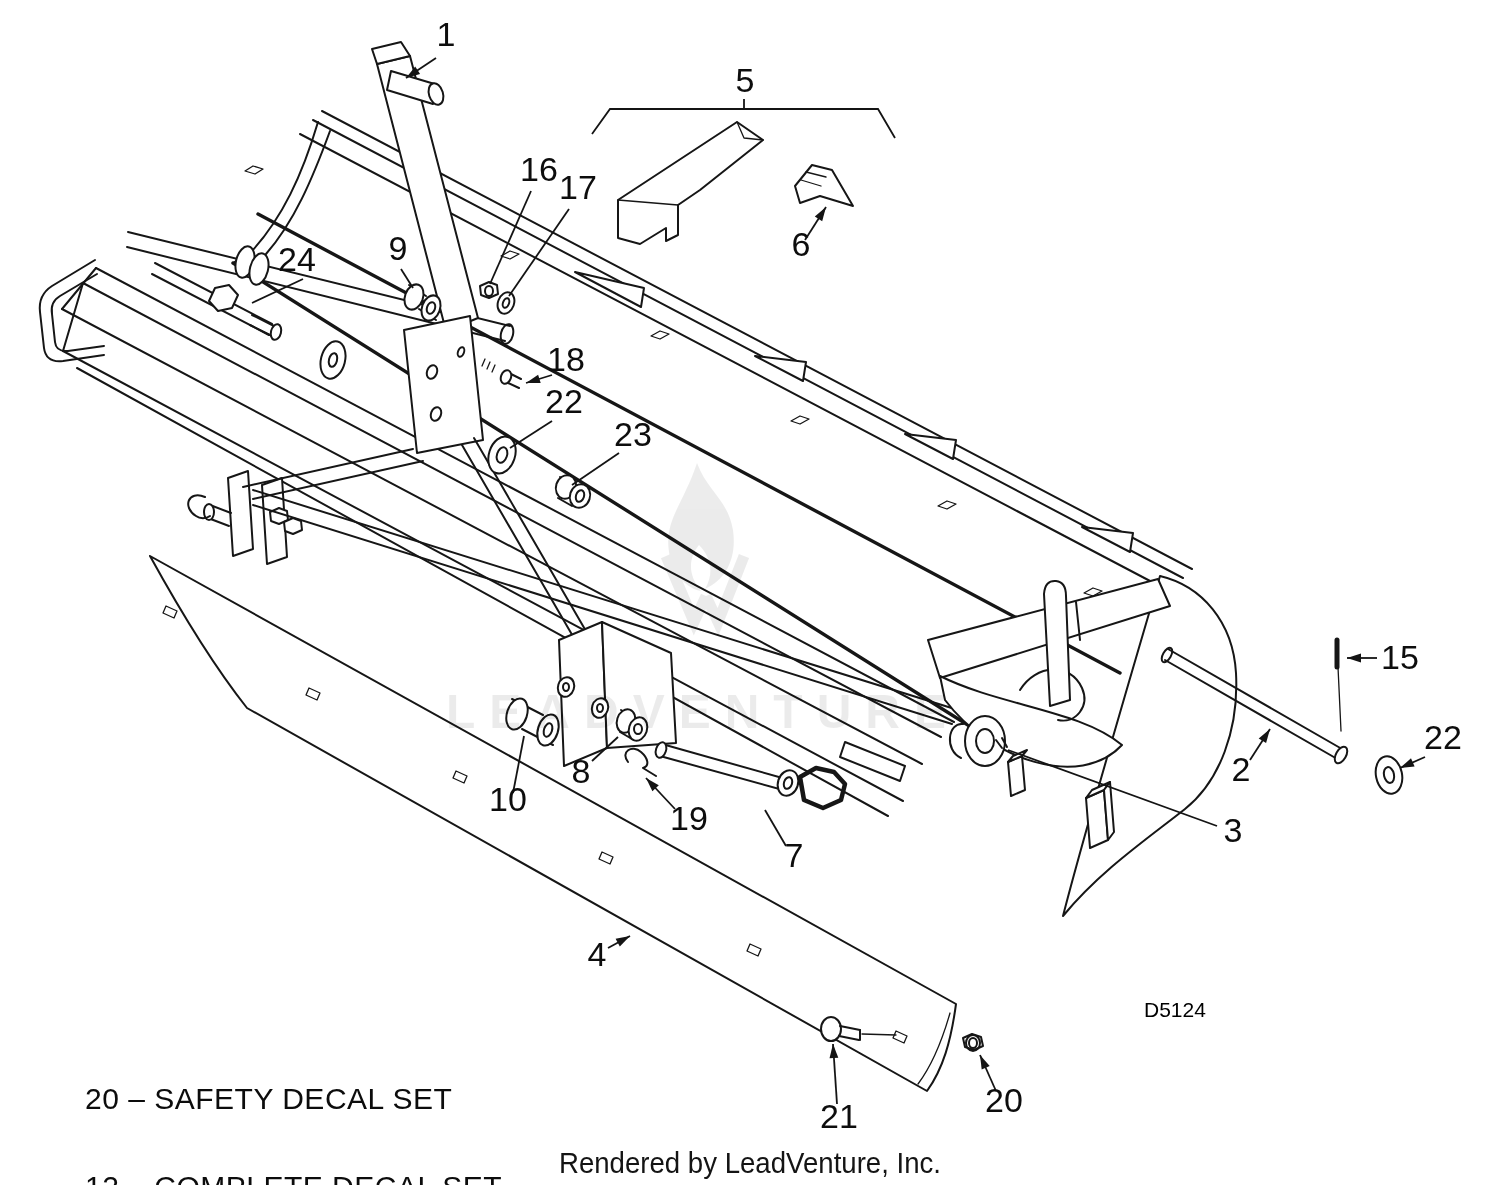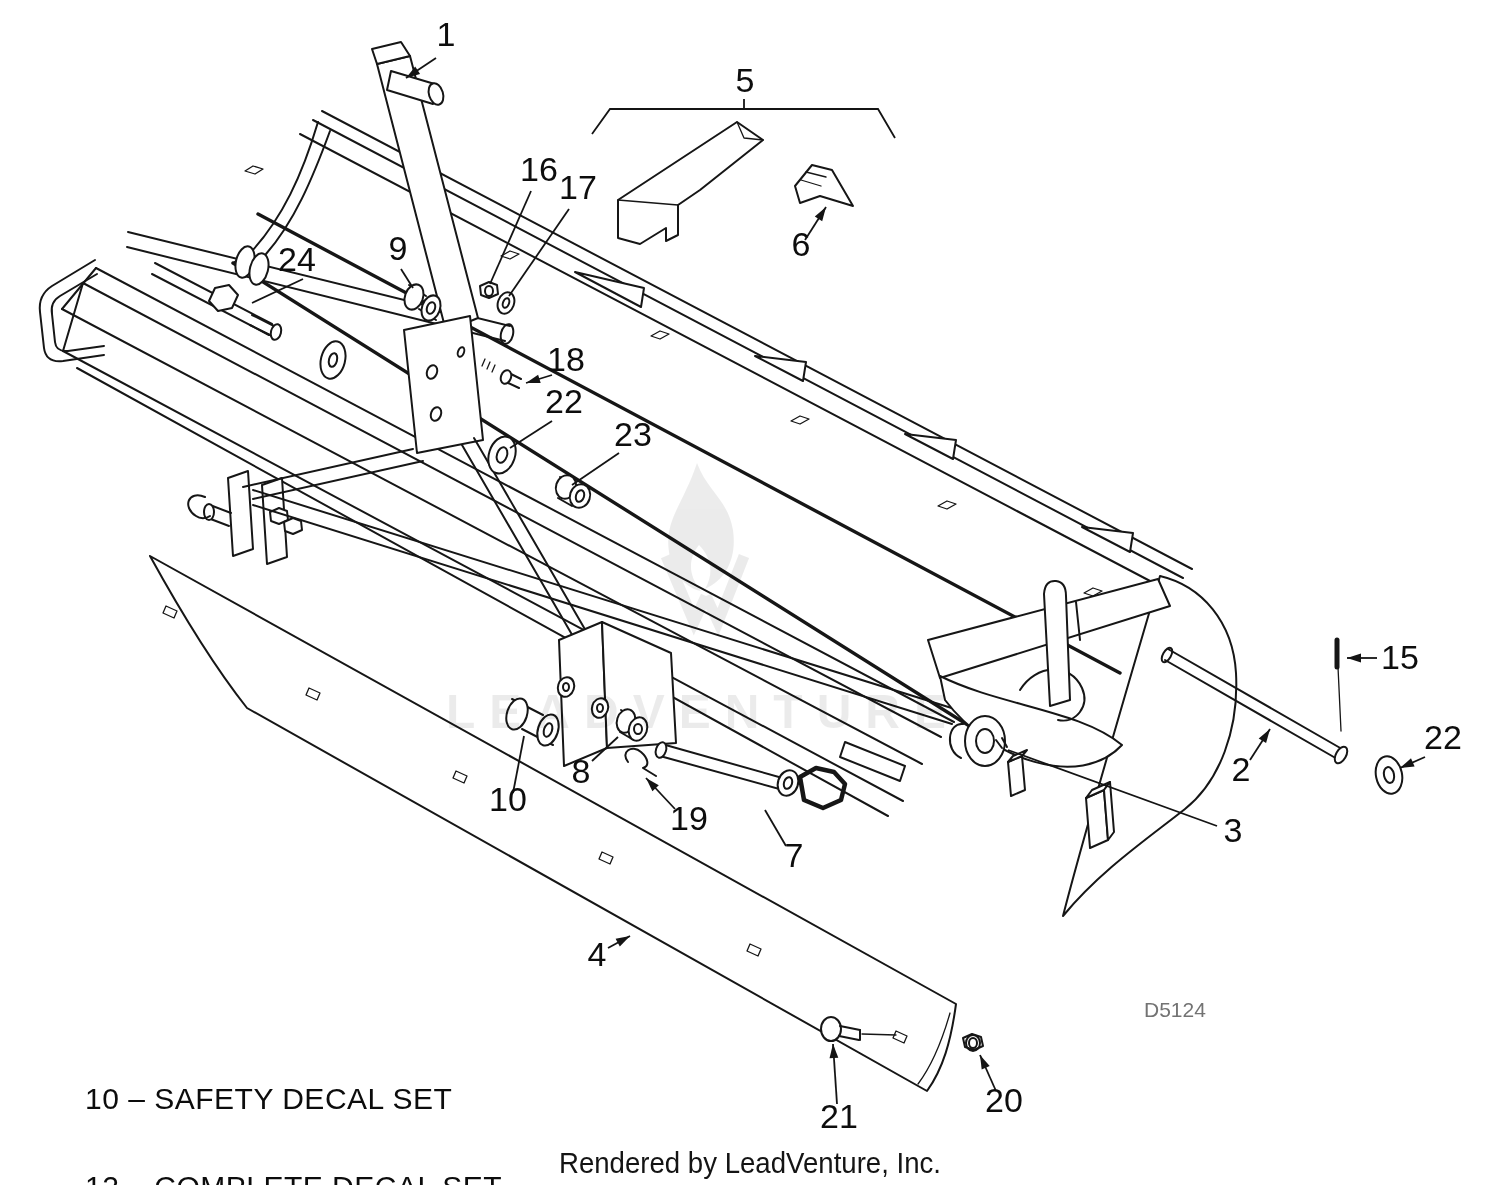--- a/index.html
+++ b/index.html
@@ -9,21 +9,21 @@
   .art{stroke:#161616;stroke-width:2;fill:none;stroke-linecap:round;stroke-linejoin:round;}
   .wfill{fill:#ffffff;}
   .heavy{stroke-width:3.4;}
   .thin{stroke-width:1.3;}
   .callout{font:34px "Liberation Sans", sans-serif;fill:#0d0d0d;text-anchor:middle;}
   .leader{fill:none;stroke:#141414;stroke-width:1.8;}
   .arrowhead{fill:#141414;stroke:none;}
   .wm-text{font:bold 48px "Liberation Sans", sans-serif;letter-spacing:14px;text-anchor:middle;}
   .note-block{position:absolute;left:85px;top:1077px;color:#0c0c0c;
               font-size:30px;line-height:44px;letter-spacing:0.5px;white-space:pre;}
-  .drawing-number{position:absolute;left:1144px;top:998px;color:#737373;font-size:21px;}
+  .drawing-number{position:absolute;left:1144px;top:998px;color:#000000;font-size:21px;}
   .footer-credit{position:absolute;left:0;top:1146px;width:1500px;text-align:center;color:#141414;
                  font-size:30px;transform:scaleX(0.92);}
 </style>
 </head>
 <body>
 
 <div id="canvas">
 
 <svg id="diagram-svg" width="1500" height="1185" viewBox="0 0 1500 1185" xmlns="http://www.w3.org/2000/svg">
 
@@ -308,20 +308,20 @@
         <text x="1004" y="1112" class="callout">20</text>
       </g>
 
   <g opacity="0.075">
     <path fill="#000" d="M697,463 C683,505 664,520 669,552 C672,575 688,589 701,591 C686,573 690,556 699,545 C710,556 715,572 705,589 C726,580 737,558 733,530 C728,500 708,492 697,463 Z"></path>
     <path fill="none" stroke="#000" stroke-width="11" d="M666,556 L694,622 L706,596 M706,596 L718,622 L744,556"></path>
     <text class="wm-text" x="703" y="728" fill="#000">LEADVENTURE</text>
   </g>
 </svg>
 
-<div class="note-block"><span>10 – SAFETY DECAL SET</span><br>
+<div class="note-block"><span>20 – SAFETY DECAL SET</span><br>
 <span>12 – COMPLETE DECAL SET</span></div>
 
 <div class="drawing-number">D5124</div>
 
 <div class="footer-credit">Rendered by LeadVenture, Inc.</div>
 
 </div>
 
 </body></html>

